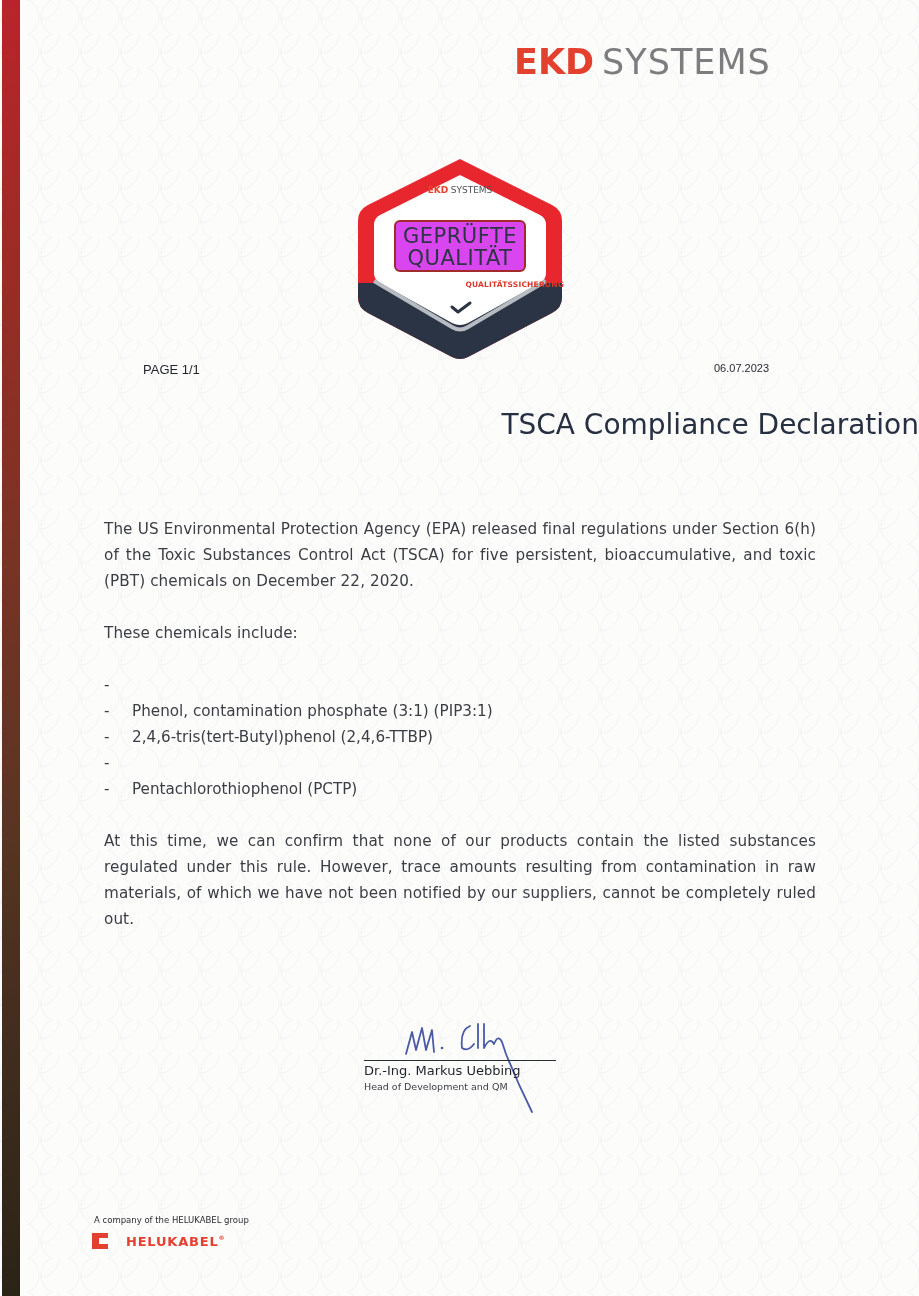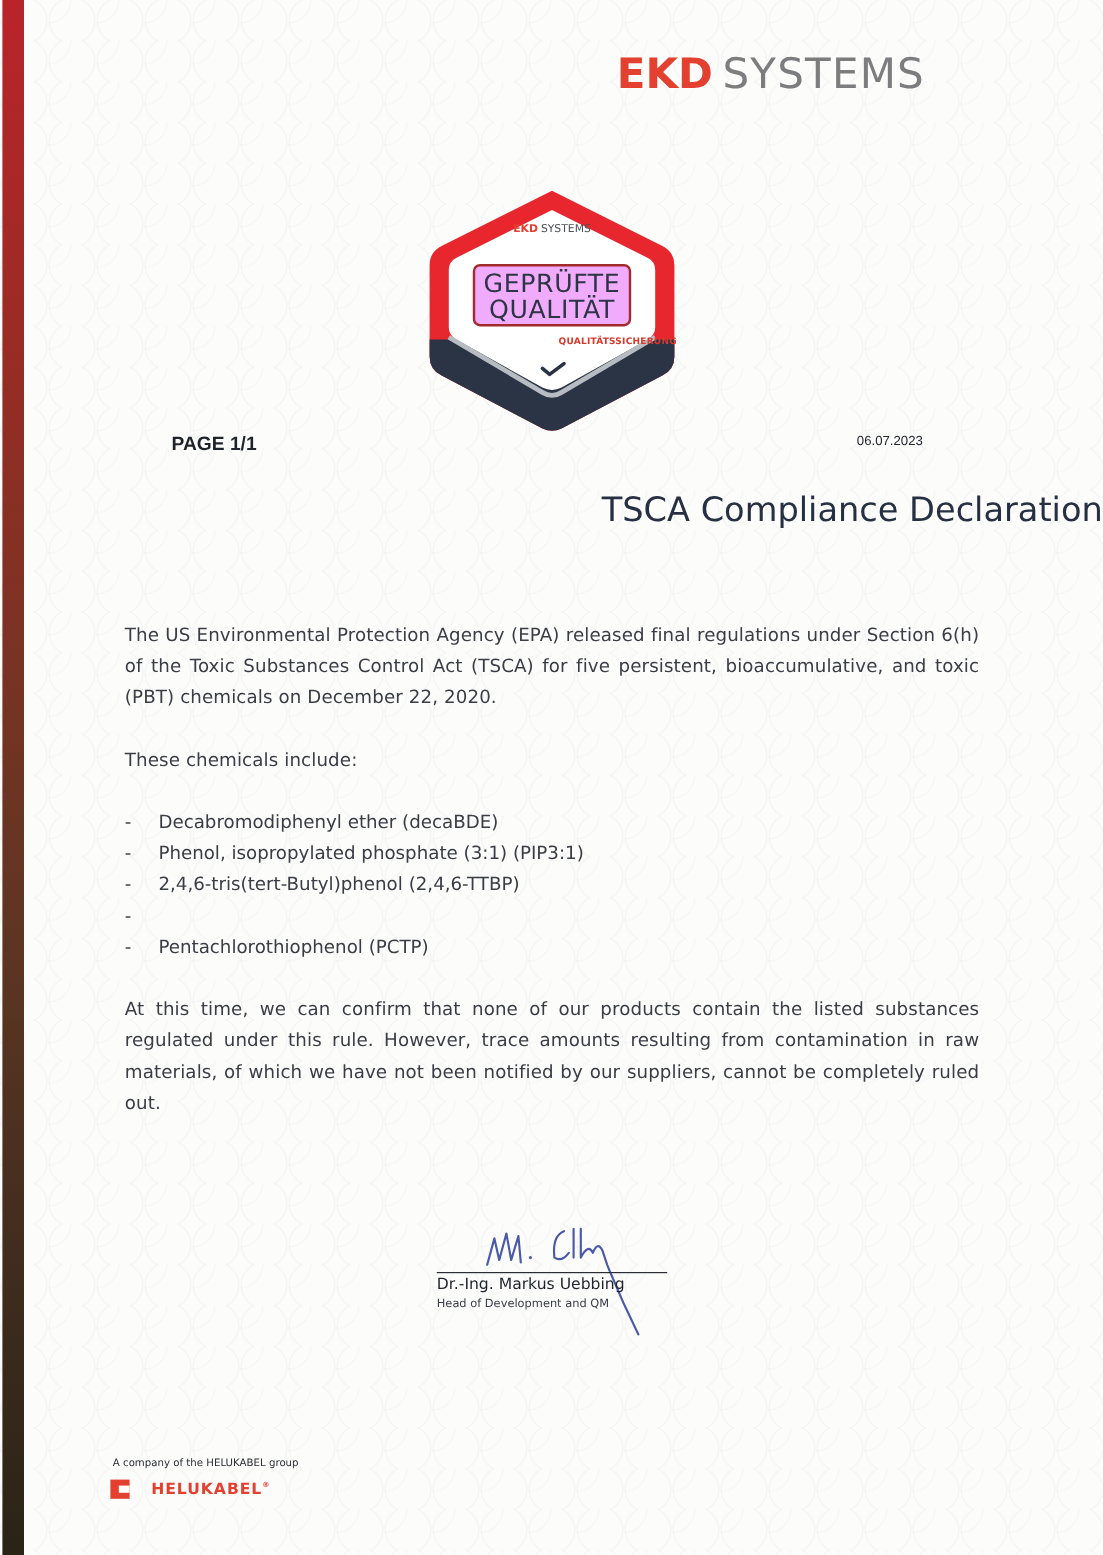--- a/index.html
+++ b/index.html
@@ -34,31 +34,31 @@
     .badge { position: absolute; left: 356px; top: 157px; width: 208px; height: 206px; }
     .badge svg { width: 100%; height: 100%; display: block; }
     .badge-brand {
       position: absolute; top: 28px; left: 0; width: 100%; text-align: center;
       font-size: 9px; white-space: nowrap;
     }
     .badge-brand .ekd { color: #e3402f; font-weight: 900; font-family: "DejaVu Sans", sans-serif; }
     .badge-brand .sys { color: #4d4f55; font-family: "DejaVu Sans", sans-serif; }
     .badge-box {
       position: absolute; top: 63px; left: 38px; width: 132px; height: 52px;
-      border: 2px solid #a22a2a; border-radius: 6px; background: #f0abfc;
+      border: 2px solid #a22a2a; border-radius: 6px; background: #d946ef;
       text-align: center; color: #2d3545; font-size: 21px; line-height: 22px;
       font-family: "DejaVu Sans", sans-serif; padding-top: 3px; letter-spacing: 0.5px;
     }
     .badge-sub {
       position: absolute; top: 123px; left: 0; width: 100%; text-align: right;
       font-size: 7.5px; color: #d6392b; font-weight: bold; letter-spacing: 0.2px;
       font-family: "DejaVu Sans", sans-serif;
     }
 
-    .page-num { position: absolute; left: 143px; top: 362px; font-size: 16px; color: #1f232a; font-weight: bold; }
+    .page-num { position: absolute; left: 143px; top: 362px; font-size: 13px; color: #1f232a; }
     .doc-date { position: absolute; left: 714px; top: 362px; font-size: 11px; color: #1f232a; }
 
     .title {
       position: absolute; left: 0; width: 919px; top: 408px; text-align: right;
       font-family: "DejaVu Sans", sans-serif; font-size: 28px; color: #263042; font-weight: 400;
     }
 
     .body-text {
       position: absolute; left: 104px; width: 712px;
       font-family: "DejaVu Sans", sans-serif; font-size: 15.2px; line-height: 26px;
@@ -121,25 +121,24 @@
 <div class="doc-date">06.07.2023</div>
 
 <h1 class="title">TSCA Compliance Declaration</h1>
 
 <p class="body-text p1">The US Environmental Protection Agency (EPA) released final regulations under Section 6(h) of the Toxic Substances Control Act (TSCA) for five persistent, bioaccumulative, and toxic (PBT) chemicals on December 22, 2020.</p>
 <p class="body-text p2">These chemicals include:</p>
 
 <ul class="chem-list">
   <li>
       <span class="dash">-</span>
-      <span>Decabromodiphenyl ether (decaBDE)</span>
     </li>
   <li>
       <span class="dash">-</span>
-      <span>Phenol, isopropylated phosphate (3:1) (PIP3:1)</span>
+      <span>Phenol, contamination phosphate (3:1) (PIP3:1)</span>
     </li>
   <li>
       <span class="dash">-</span>
       <span>2,4,6-tris(tert-Butyl)phenol (2,4,6-TTBP)</span>
     </li>
   <li>
       <span class="dash">-</span>
     </li>
   <li>
       <span class="dash">-</span>

